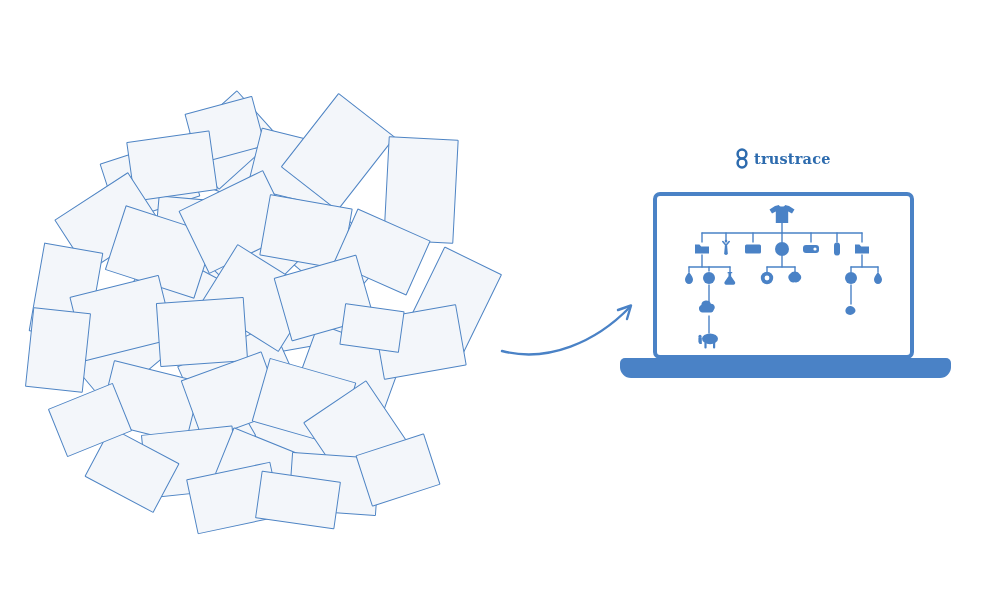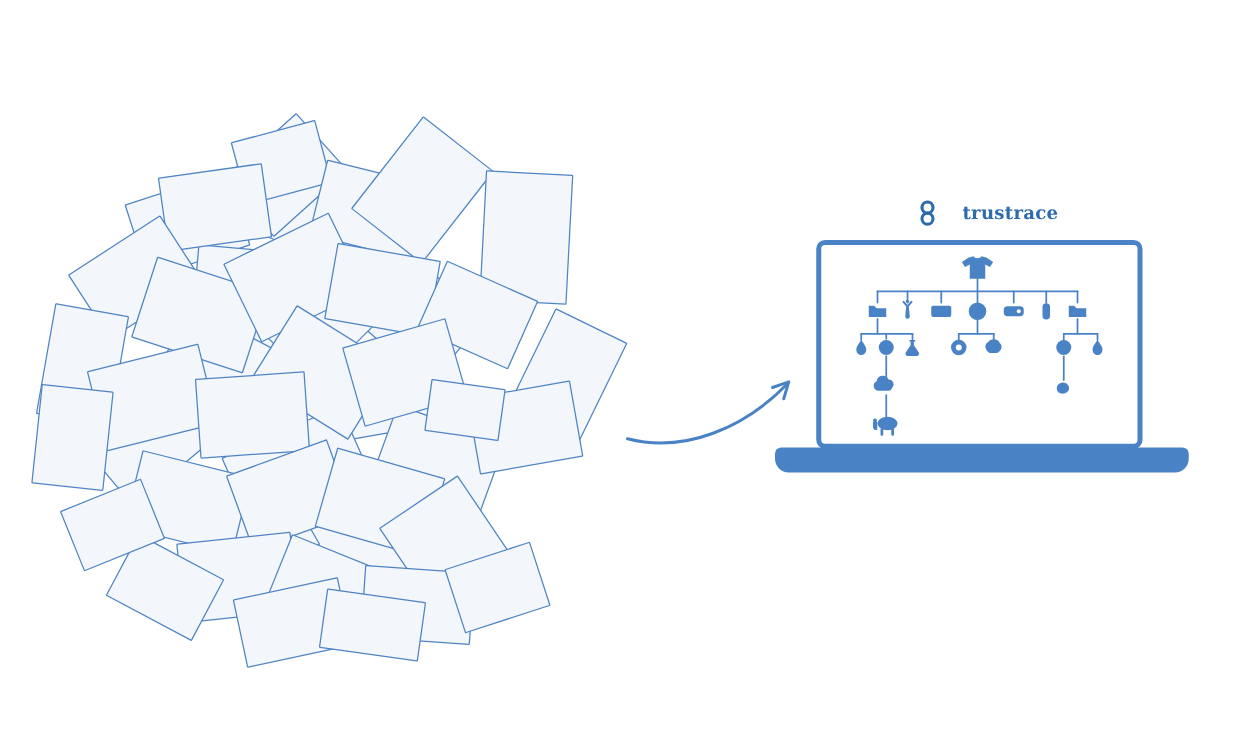--- a/index.html
+++ b/index.html
@@ -15,21 +15,21 @@
     border:1.5px solid var(--paper-border,#4e84c4);
     border-radius:1px;
   }
   
   #arrow-svg{position:absolute;inset:0;width:1000px;height:602px;pointer-events:none;}
   .arrow-line,.arrow-head{
     fill:none;stroke:var(--accent,#4a82c6);stroke-width:2.4;
     stroke-linecap:round;stroke-linejoin:round;
   }
   
-  #logo{position:absolute;left:734px;top:148px;display:flex;align-items:center;gap:20px;margin-top:12px;}
+  #logo{position:absolute;left:734px;top:148px;display:flex;align-items:center;gap:4px;}
   #logo-icon{display:block;}
   #logo-icon circle{fill:none;stroke:var(--logo-color,#2d6bae);stroke-width:2.5;}
   #logo-text{
     font-family:"DejaVu Serif", serif;font-size:14.5px;font-weight:600;
     color:var(--logo-color,#2d6bae);letter-spacing:.2px;line-height:22px;
   }
   
   #laptop-screen{
     position:absolute;left:653px;top:192px;width:261px;height:167px;box-sizing:border-box;
     background:#ffffff;border:4px solid var(--accent,#4a82c6);border-radius:7px;

